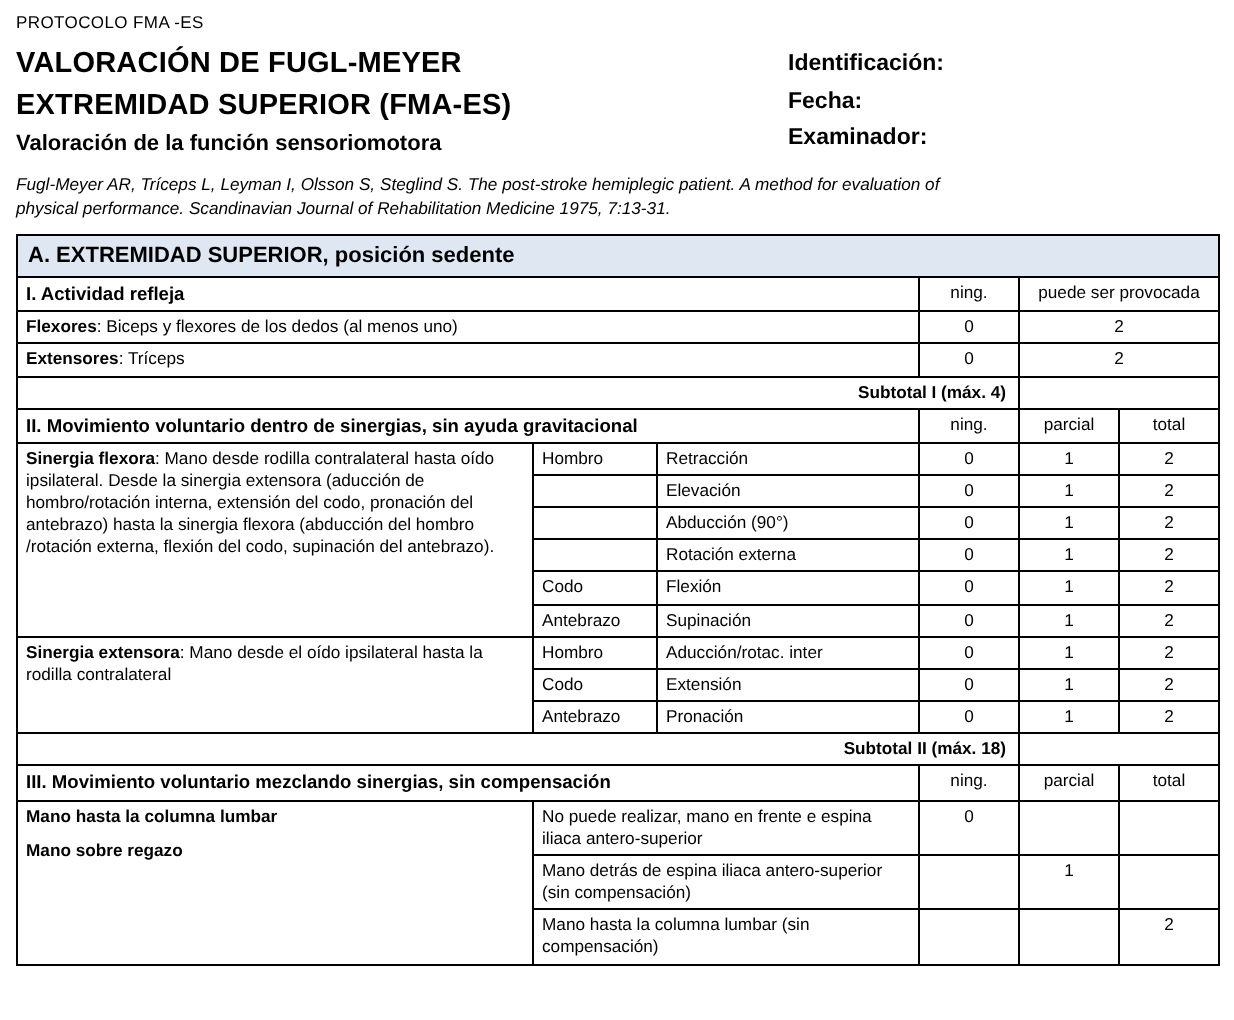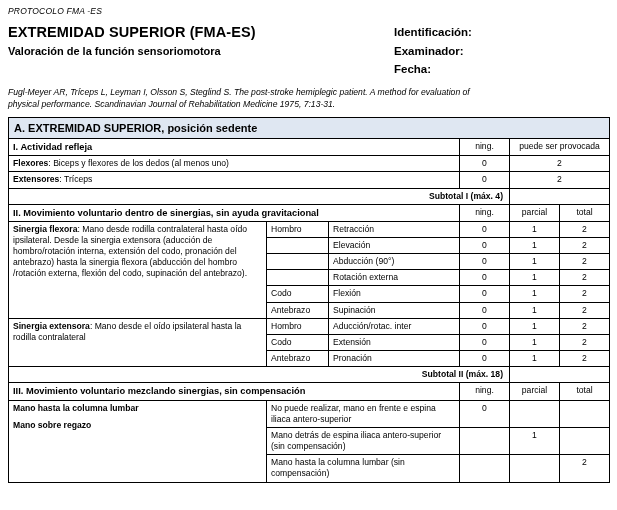--- a/index.html
+++ b/index.html
@@ -14,21 +14,20 @@
     overflow: hidden;
   }
   .page { padding: 6px 8px 0 8px; }
 
   
   .hdr-row {
     display: flex;
     align-items: center;
     font-size: 8.5px;
     margin-bottom: 6px;
-    font-style: italic;
   }
   .hdr-proto { width: 150px; flex: none; letter-spacing: .2px; }
   .hdr-trans { flex: 1; line-height: 1.25; }
 
   .title-block { display: flex; align-items: flex-start; }
   .title-left { flex: 1; }
   .title-right { width: 215px; flex: none; padding-top: 1px; }
   .t1 { font-size: 14.5px; font-weight: bold; line-height: 1.45; letter-spacing: .1px; }
   .t2 { font-size: 11px; font-weight: bold; margin-top: 2px; }
   .r1 { font-size: 11.5px; font-weight: bold; line-height: 1.62; }
@@ -74,27 +73,28 @@
 <body>
 
 <div class="page">
 
   <div class="hdr-row">
     <div class="hdr-proto">PROTOCOLO  FMA -ES</div>
   </div>
 
   <div class="title-block">
     <div class="title-left">
+      <div class="t1">VALORACIÓN DE FUGL-MEYER</div>
       <div class="t1">EXTREMIDAD SUPERIOR (FMA-ES)</div>
       <div class="t2">Valoración de la función sensoriomotora</div>
     </div>
     <div class="title-right">
       <div class="r1">Identificación:</div>
+      <div class="r1">Fecha:</div>
       <div class="r1">Examinador:</div>
-      <div class="r1">Fecha:</div>
     </div>
   </div>
 
   <div class="cite">
     <div>Fugl-Meyer AR, Tríceps L, Leyman I, Olsson S, Steglind S. The post-stroke hemiplegic patient. A method for evaluation of</div>
     <div>physical performance. Scandinavian Journal of Rehabilitation Medicine 1975, 7:13-31.</div>
   </div>
 
   <table class="fma">
     <colgroup>

